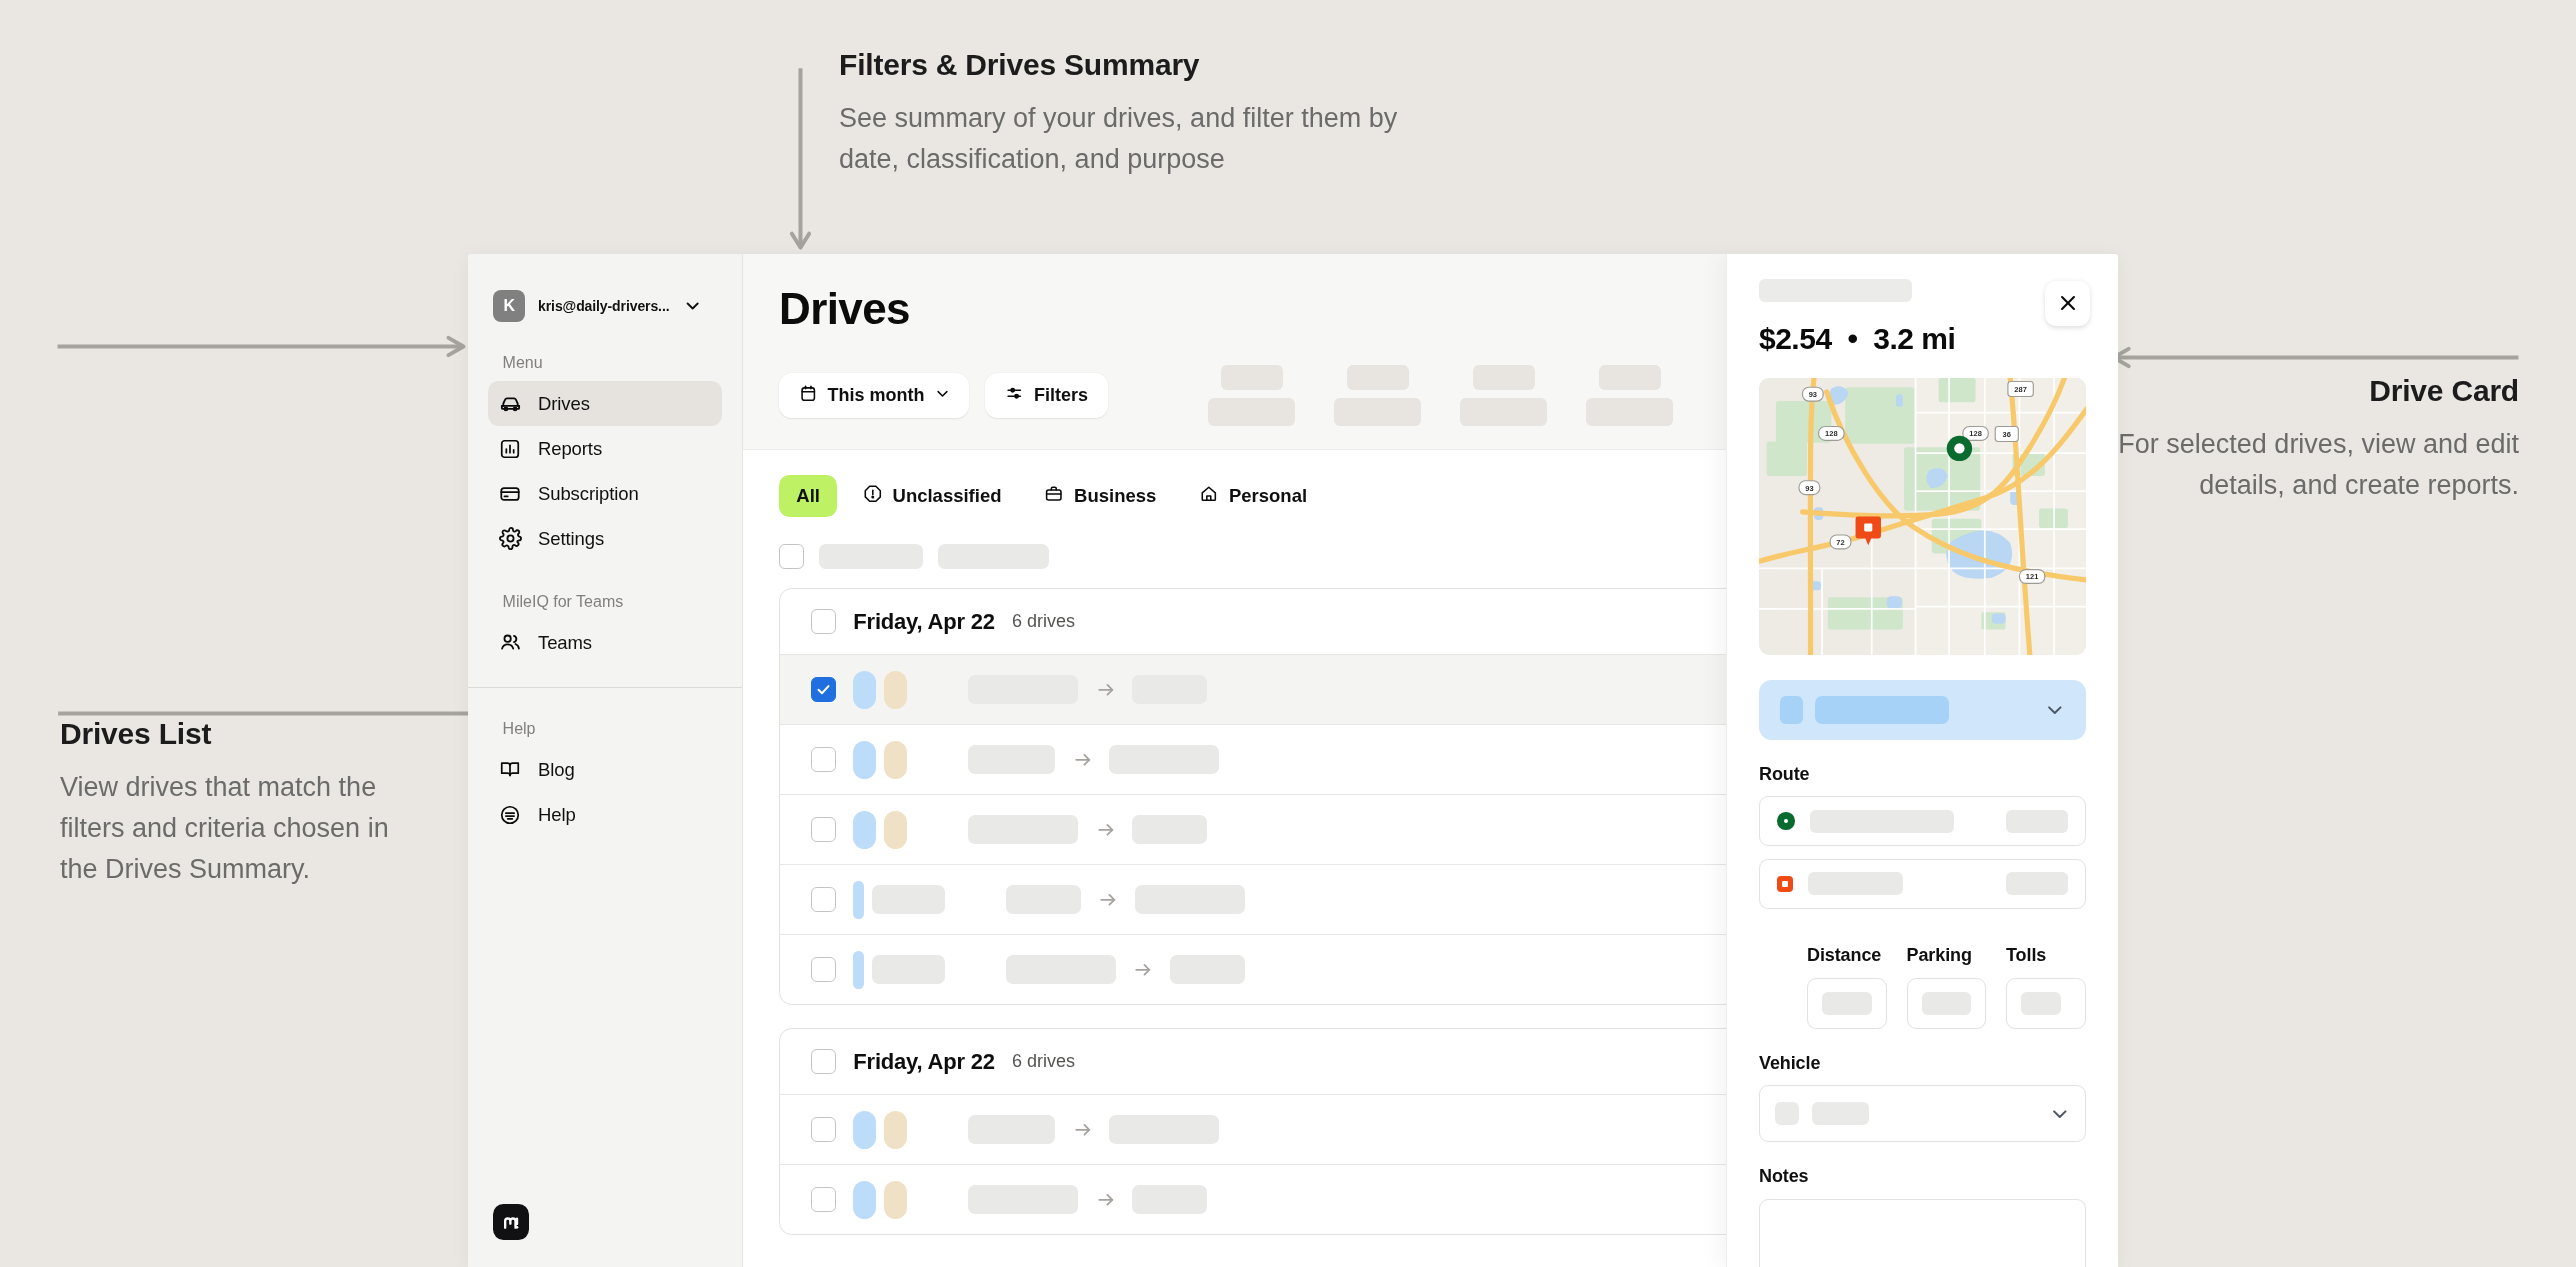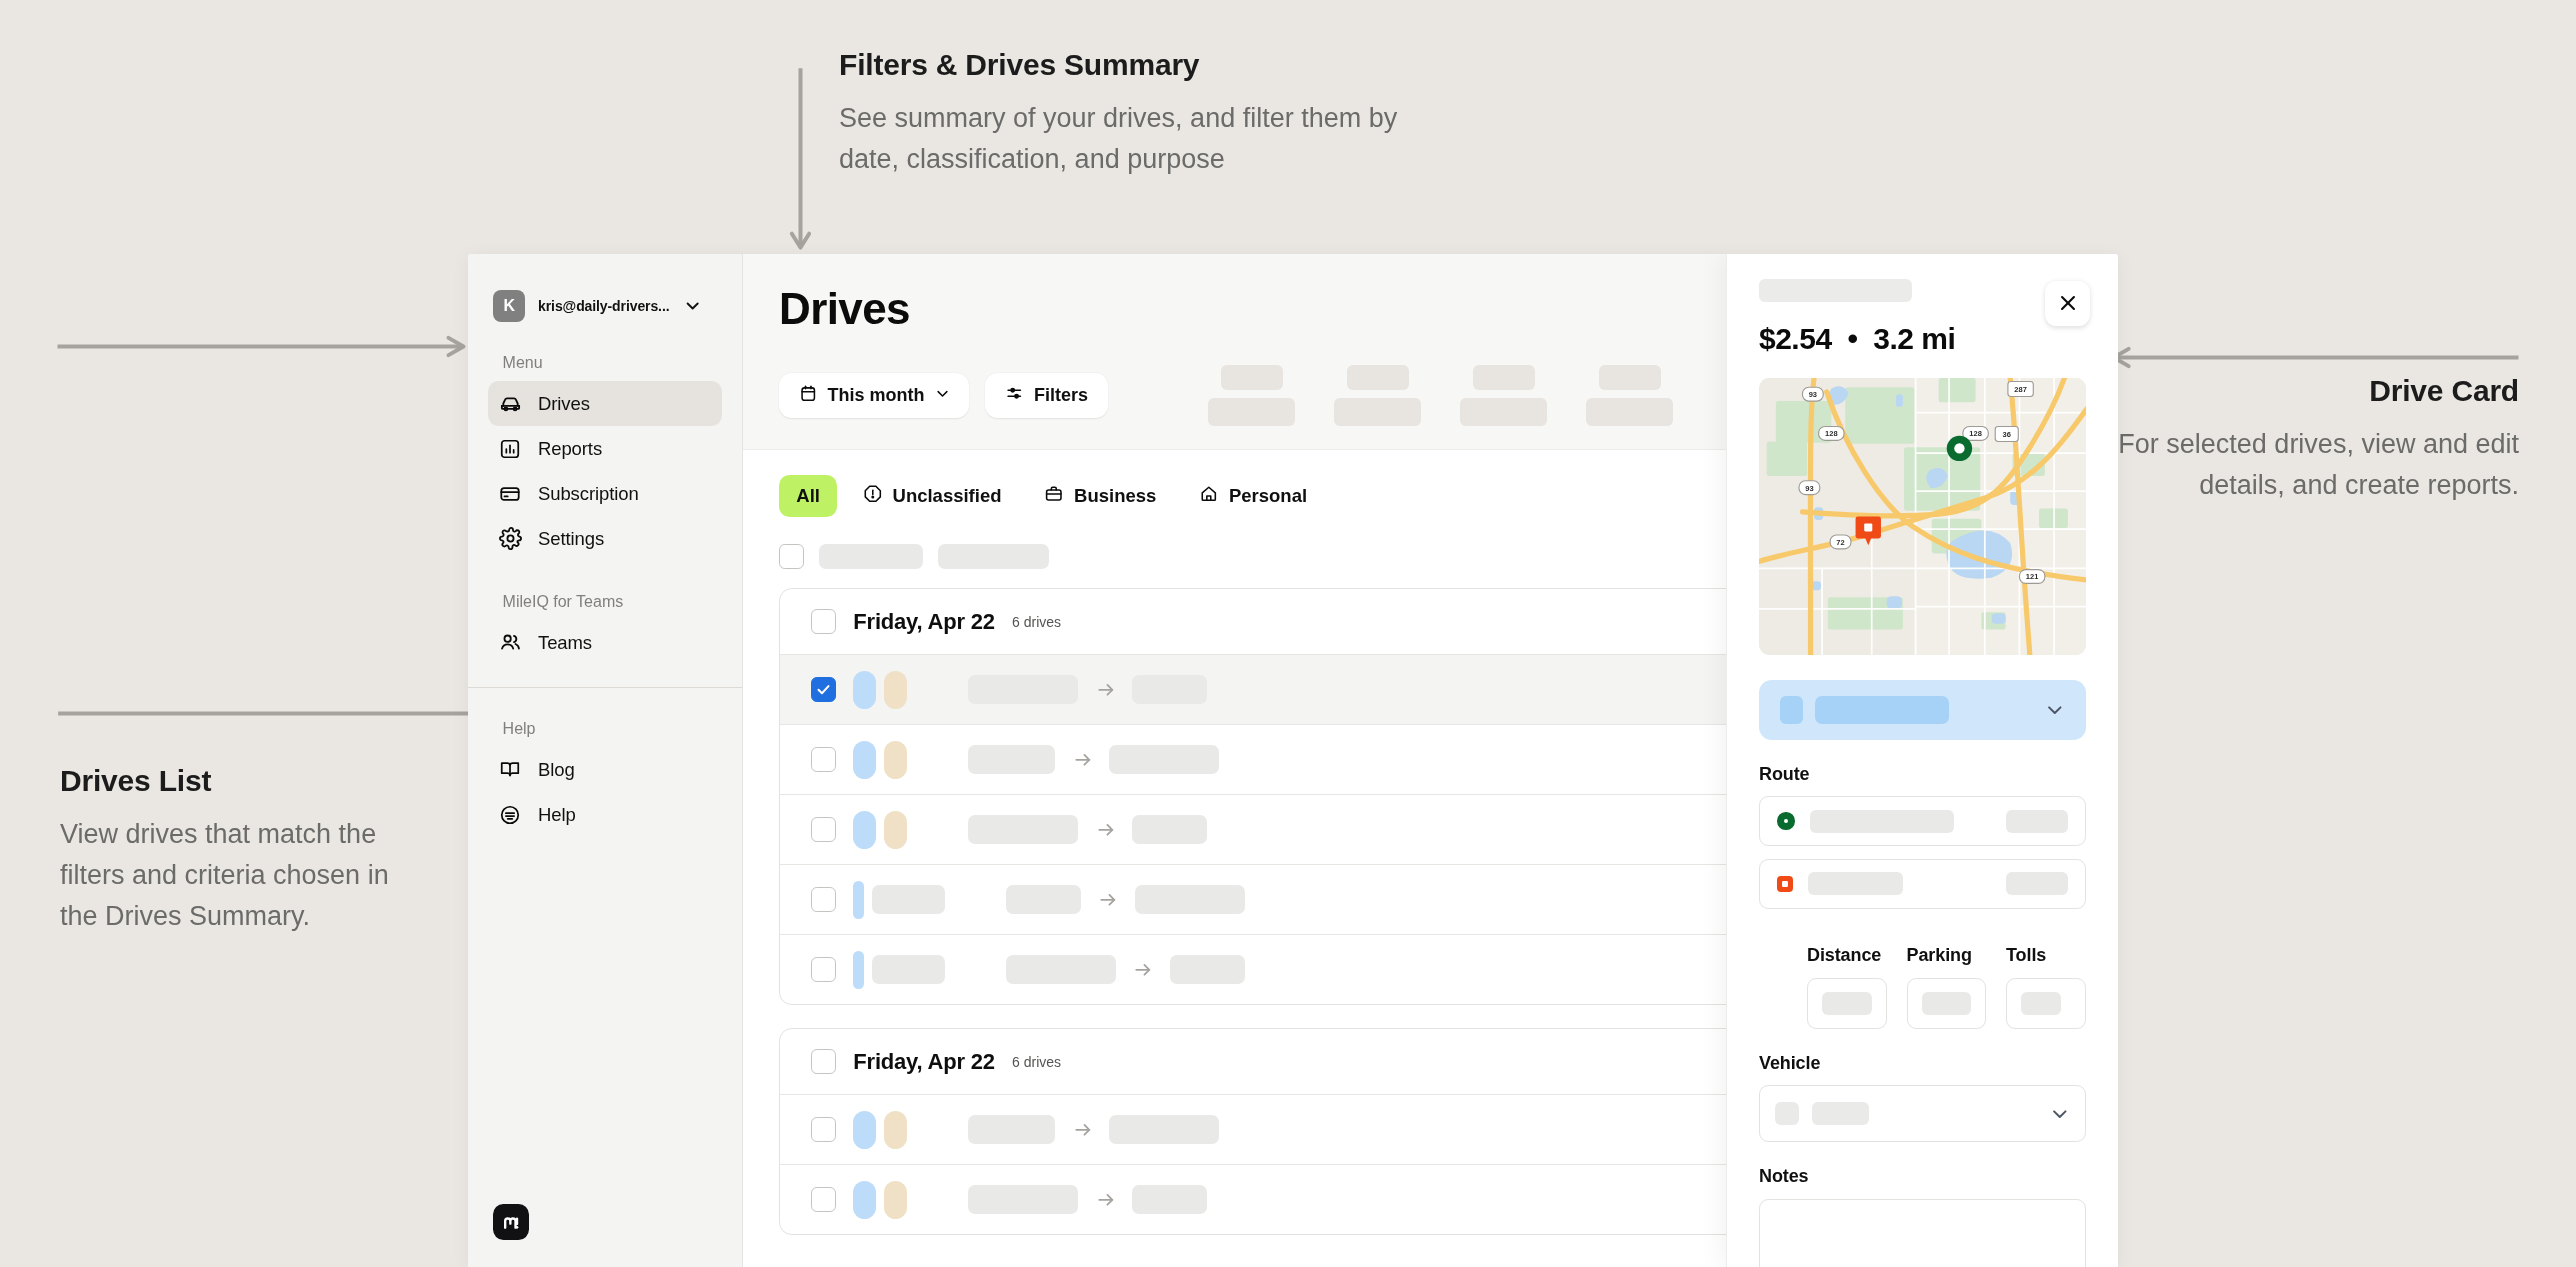--- a/index.html
+++ b/index.html
@@ -150,21 +150,21 @@
   }
   .sk { background: #e9e9e7; border-radius: 7px; }
 
   .list { flex: 1 1 auto; overflow: hidden; }
   .group {
     border: 0.6px solid #e4e2df; border-radius: 12.7px;
     background: #fff; overflow: hidden; margin-bottom: 23px;
   }
   .group-head { display: flex; align-items: center; gap: 17.3px; height: 65px; padding: 0 31px; }
   .group-date { font-size: 22px; font-weight: bold; color: #0e0e0e; letter-spacing: -0.2px; }
-  .group-count { font-size: 14px; color: #545452; }
+  .group-count { font-size: 18px; color: #545452; }
 
   .drive-row {
     display: flex; align-items: center;
     height: 70px; padding: 0 31px;
     border-top: 0.6px solid #e8e6e3;
     gap: 0;
   }
   .drive-row.selected { background: #f4f4f2; }
   .row-pills { display: flex; align-items: center; gap: 8px; margin-left: 17.3px; }
   .pill-blue { width: 23px; height: 38px; border-radius: 12.7px; background: #bcdcfa; }
@@ -259,21 +259,21 @@
     </svg>
   </div>
 
   <div class="arrow" style="left:57px; top:335px;">
     <svg width="415" height="23" viewBox="0 0 720 40">
       <path d="M0 20 H700" stroke="#a6a39f" stroke-width="7" fill="none"></path>
       <path d="M680 5 L706 20 L680 35" stroke="#a6a39f" stroke-width="7" fill="none" stroke-linecap="round" stroke-linejoin="round"></path>
     </svg>
   </div>
 
-  <div class="anno" style="left:60px; top:764px; width:369px;">
+  <div class="anno" style="left:60px; top:717px; width:369px;">
     <div class="anno-title">Drives List</div>
     <div class="anno-body" style="max-width:335px;">View drives that match the filters and criteria chosen in the Drives Summary.</div>
   </div>
   <div class="arrow" style="left:57px; top:702px;">
     <svg width="744" height="23" viewBox="0 0 1290 40">
       <path d="M0 20 H1270" stroke="#a6a39f" stroke-width="7" fill="none"></path>
       <path d="M1250 5 L1276 20 L1250 35" stroke="#a6a39f" stroke-width="7" fill="none" stroke-linecap="round" stroke-linejoin="round"></path>
     </svg>
   </div>
 

